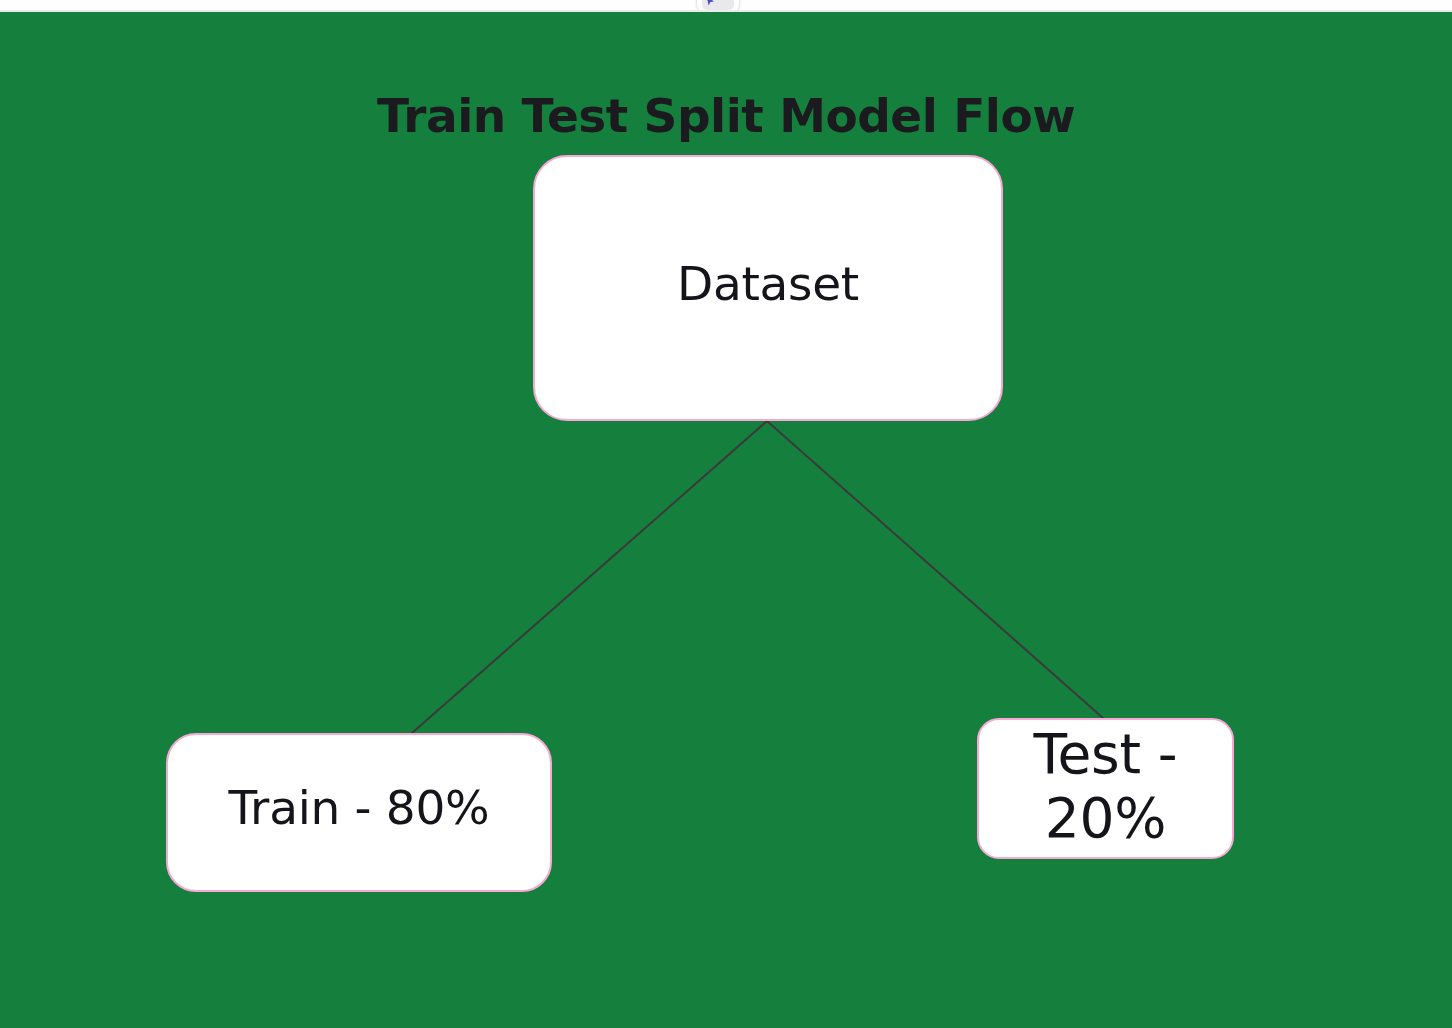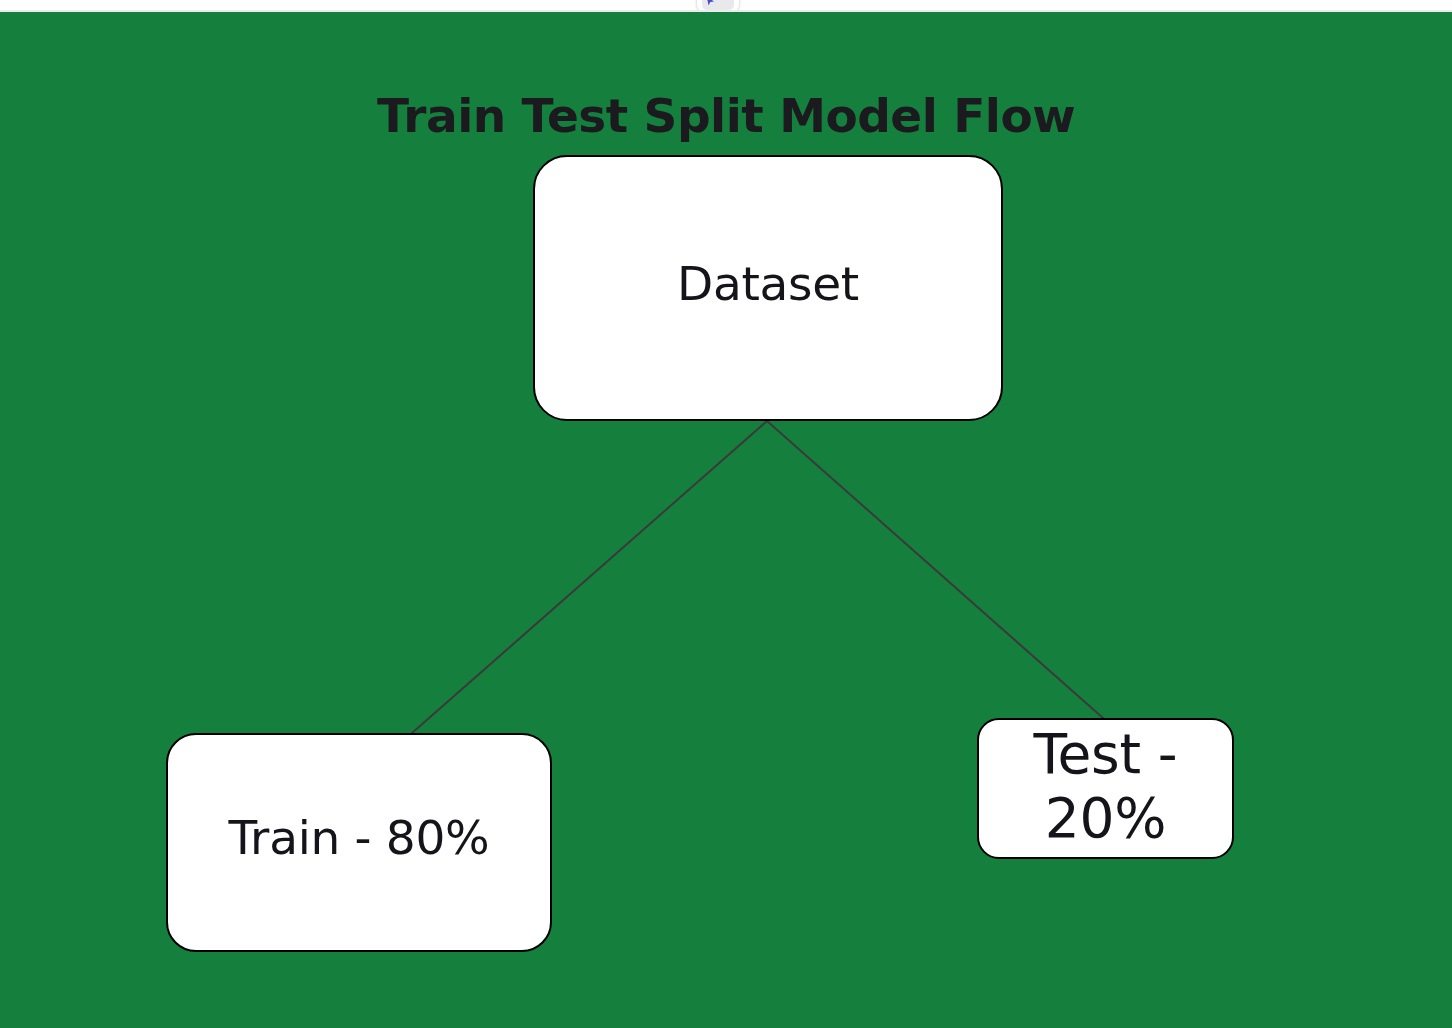--- a/index.html
+++ b/index.html
@@ -95,21 +95,21 @@
     width: 1452px;
     height: 1016px;
     pointer-events: none;
   }
 
   
   .node {
     position: absolute;
     box-sizing: border-box;
     background: #ffffff;
-    border: 2px solid #000000;
+    border: 2px solid #f9a8d4;
     display: flex;
     align-items: center;
     justify-content: center;
     text-align: center;
   }
   .node-label {
     font-family: "DejaVu Sans", "Liberation Sans", sans-serif;
     color: #14141a;
     letter-spacing: -0.3px;
     line-height: 1.16;
@@ -127,21 +127,21 @@
   #node-dataset .node-label {
     font-size: 47px;
     transform: translateY(-4px);
   }
 
   
   #node-train {
     left: 166px;
     top: 721px;
     width: 386px;
-    height: 219px;
+    height: 159px;
     border-radius: 30px;
   }
   #node-train .node-label {
     font-size: 47px;
     transform: translateY(-4px);
   }
 
   
   #node-test {
     left: 977px;

